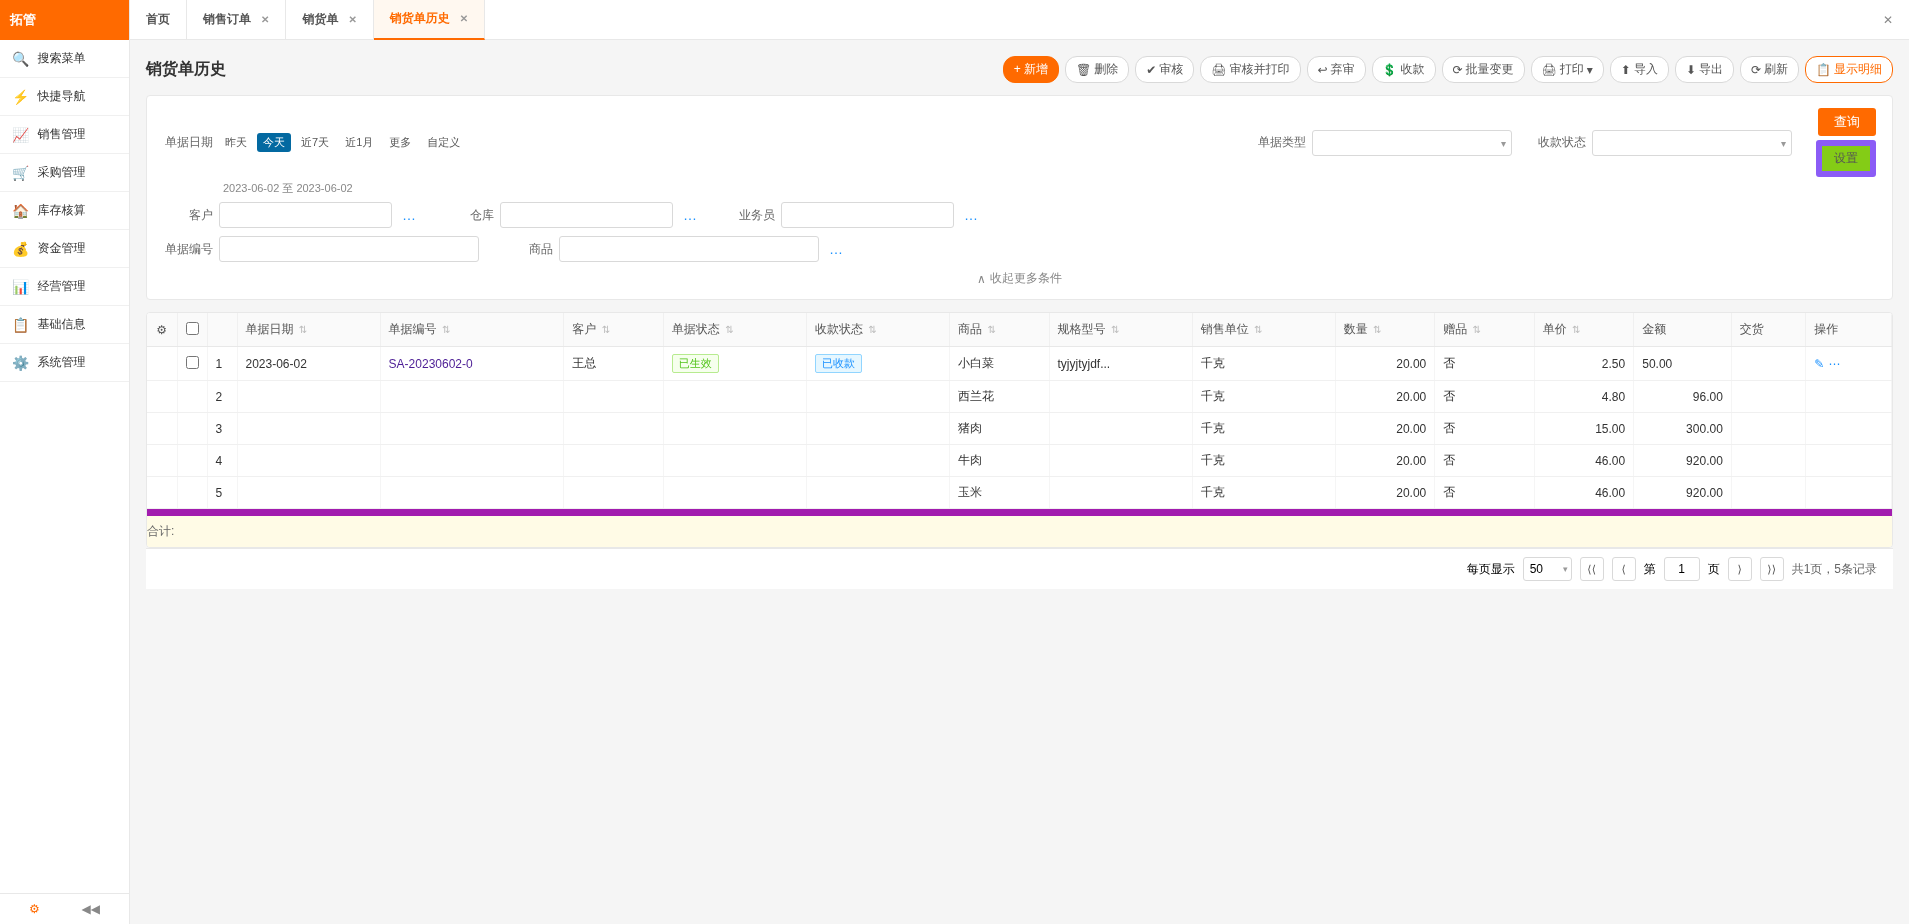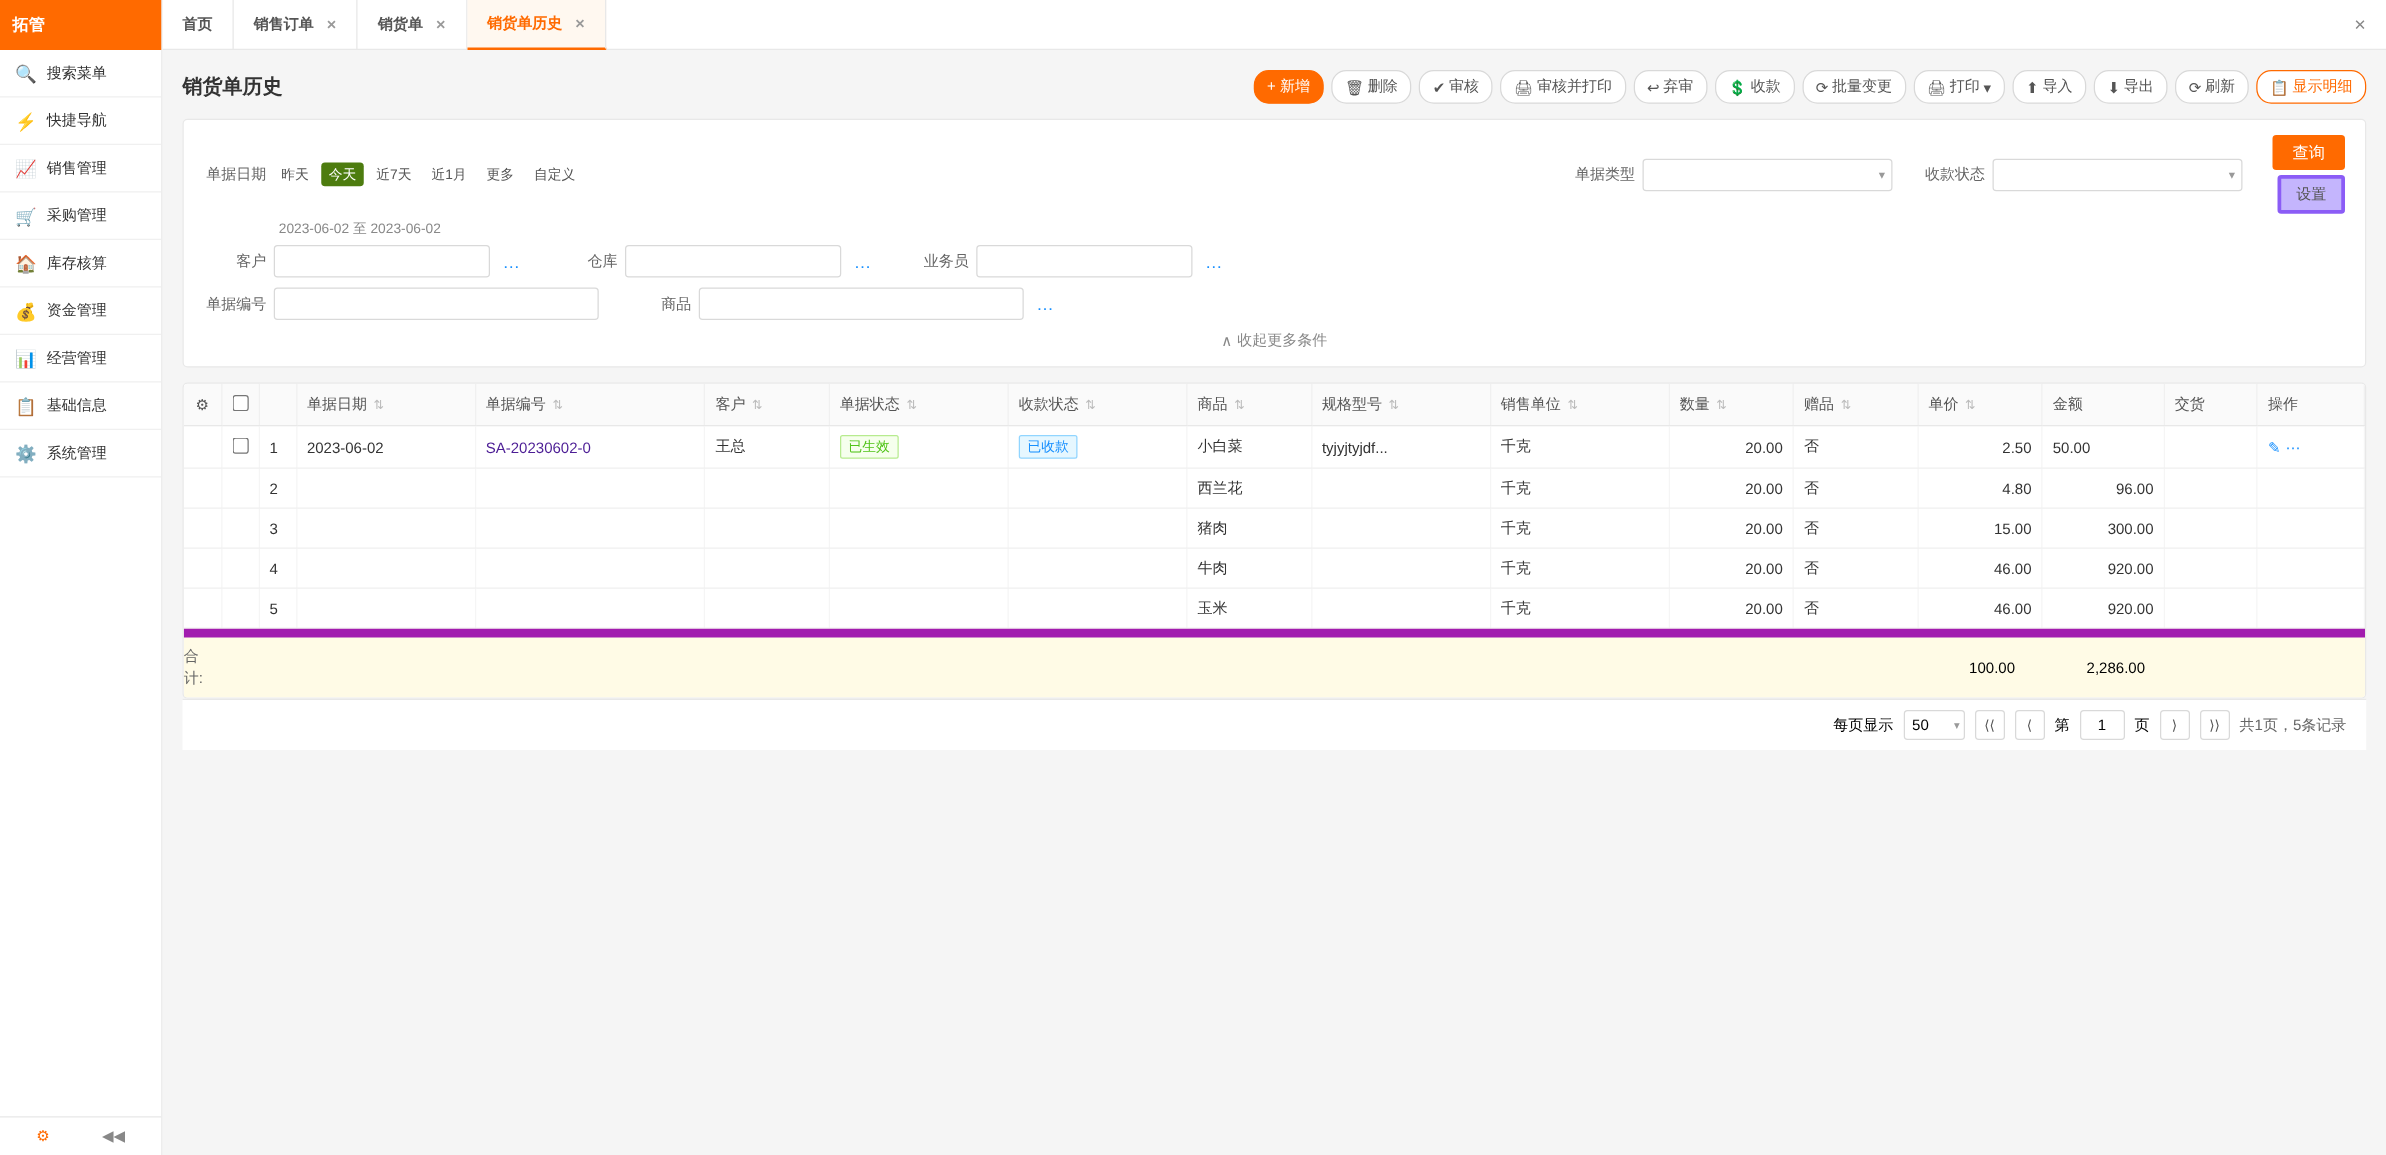--- a/index.html
+++ b/index.html
@@ -174,21 +174,21 @@
       gap: 4px;
     }
     .date-tab {
       padding: 2px 6px;
       cursor: pointer;
       color: #555;
       border-radius: 3px;
       font-size: 11px;
     }
     .date-tab.active {
-      background: #4d7c0f;
+      background: #0369a1;
       color: #fff;
       border-radius: 3px;
     }
     .date-range-text {
       color: #888;
       font-size: 11px;
       margin-left: 4px;
     }
     .select-wrapper {
       position: relative;
@@ -230,22 +230,22 @@
     .btn-query {
       background: #ff6a00;
       color: #fff;
       border: none;
       border-radius: 3px;
       padding: 5px 16px;
       cursor: pointer;
       font-size: 13px;
     }
     .btn-setting {
-      border: 3px solid #8b5cf6;
-      background: #c4b5fd;
+      border: 6px solid #8b5cf6;
+      background: #84cc16;
       border-radius: 3px;
       padding: 4px 12px;
       cursor: pointer;
       color: #555;
     }
 
     
     .table-wrap {
       background: #fff;
       border-radius: 4px;
@@ -683,27 +683,20 @@
               <td style="text-align:right;">46.00</td>
               <td style="text-align:right;">920.00</td>
               <td></td>
               <td></td>
             </tr>
           </tbody>
       </table>
 
       <div class="table-footer">
         <span class="total-label">合计:</span>
-        <div style="display:flex;gap:0;width:100%;">
-          <span style="flex:1;"></span>
-          <span style="min-width:80px;text-align:right;padding-right:40px;">100.00</span>
-          <span style="min-width:80px;text-align:right;padding-right:16px;">2,286.00</span>
-          <span style="min-width:80px;"></span>
-          <span style="min-width:80px;"></span>
-        </div>
       </div>
     </div>
 
     <div class="pagination-bar">
       <span>每页显示</span>
       <div class="per-page-wrap">
         <select class="per-page-select">
           <option>50</option>
           <option>100</option>
           <option>200</option>

